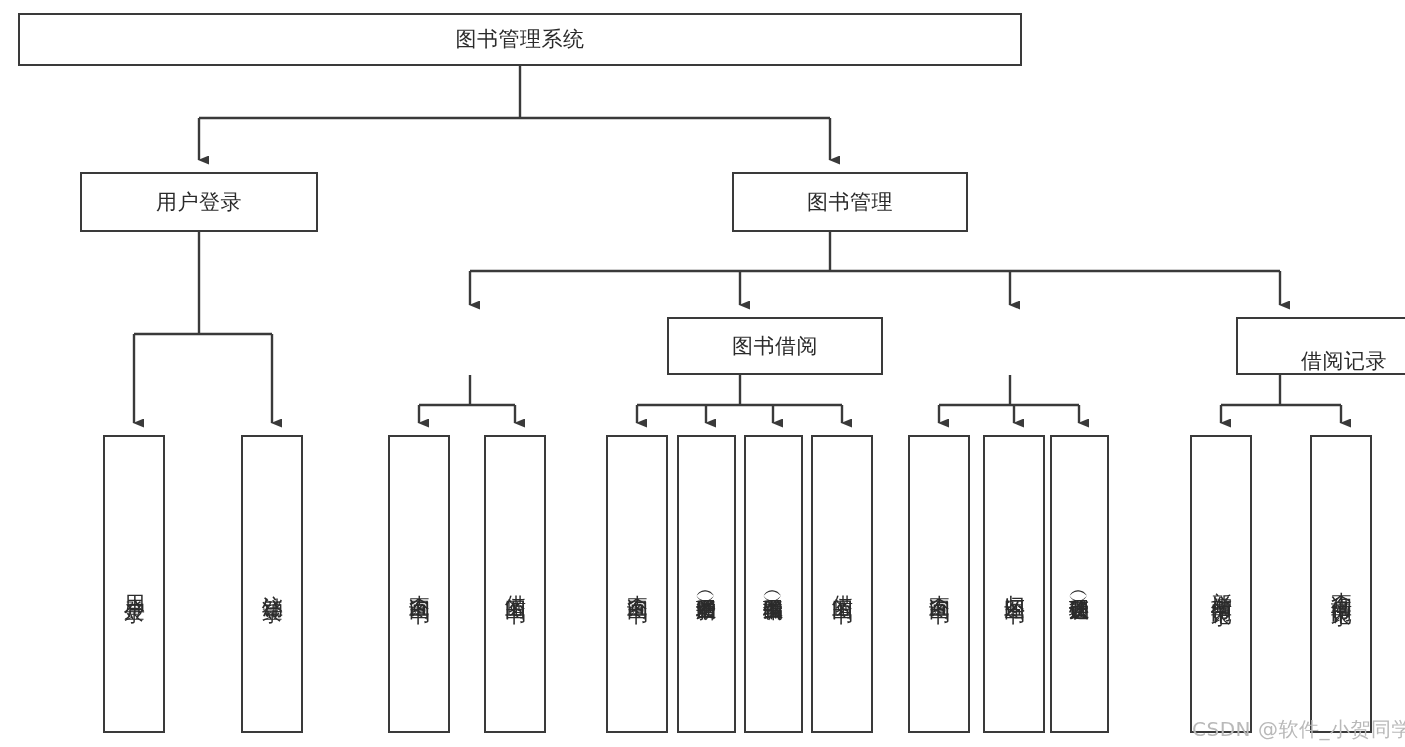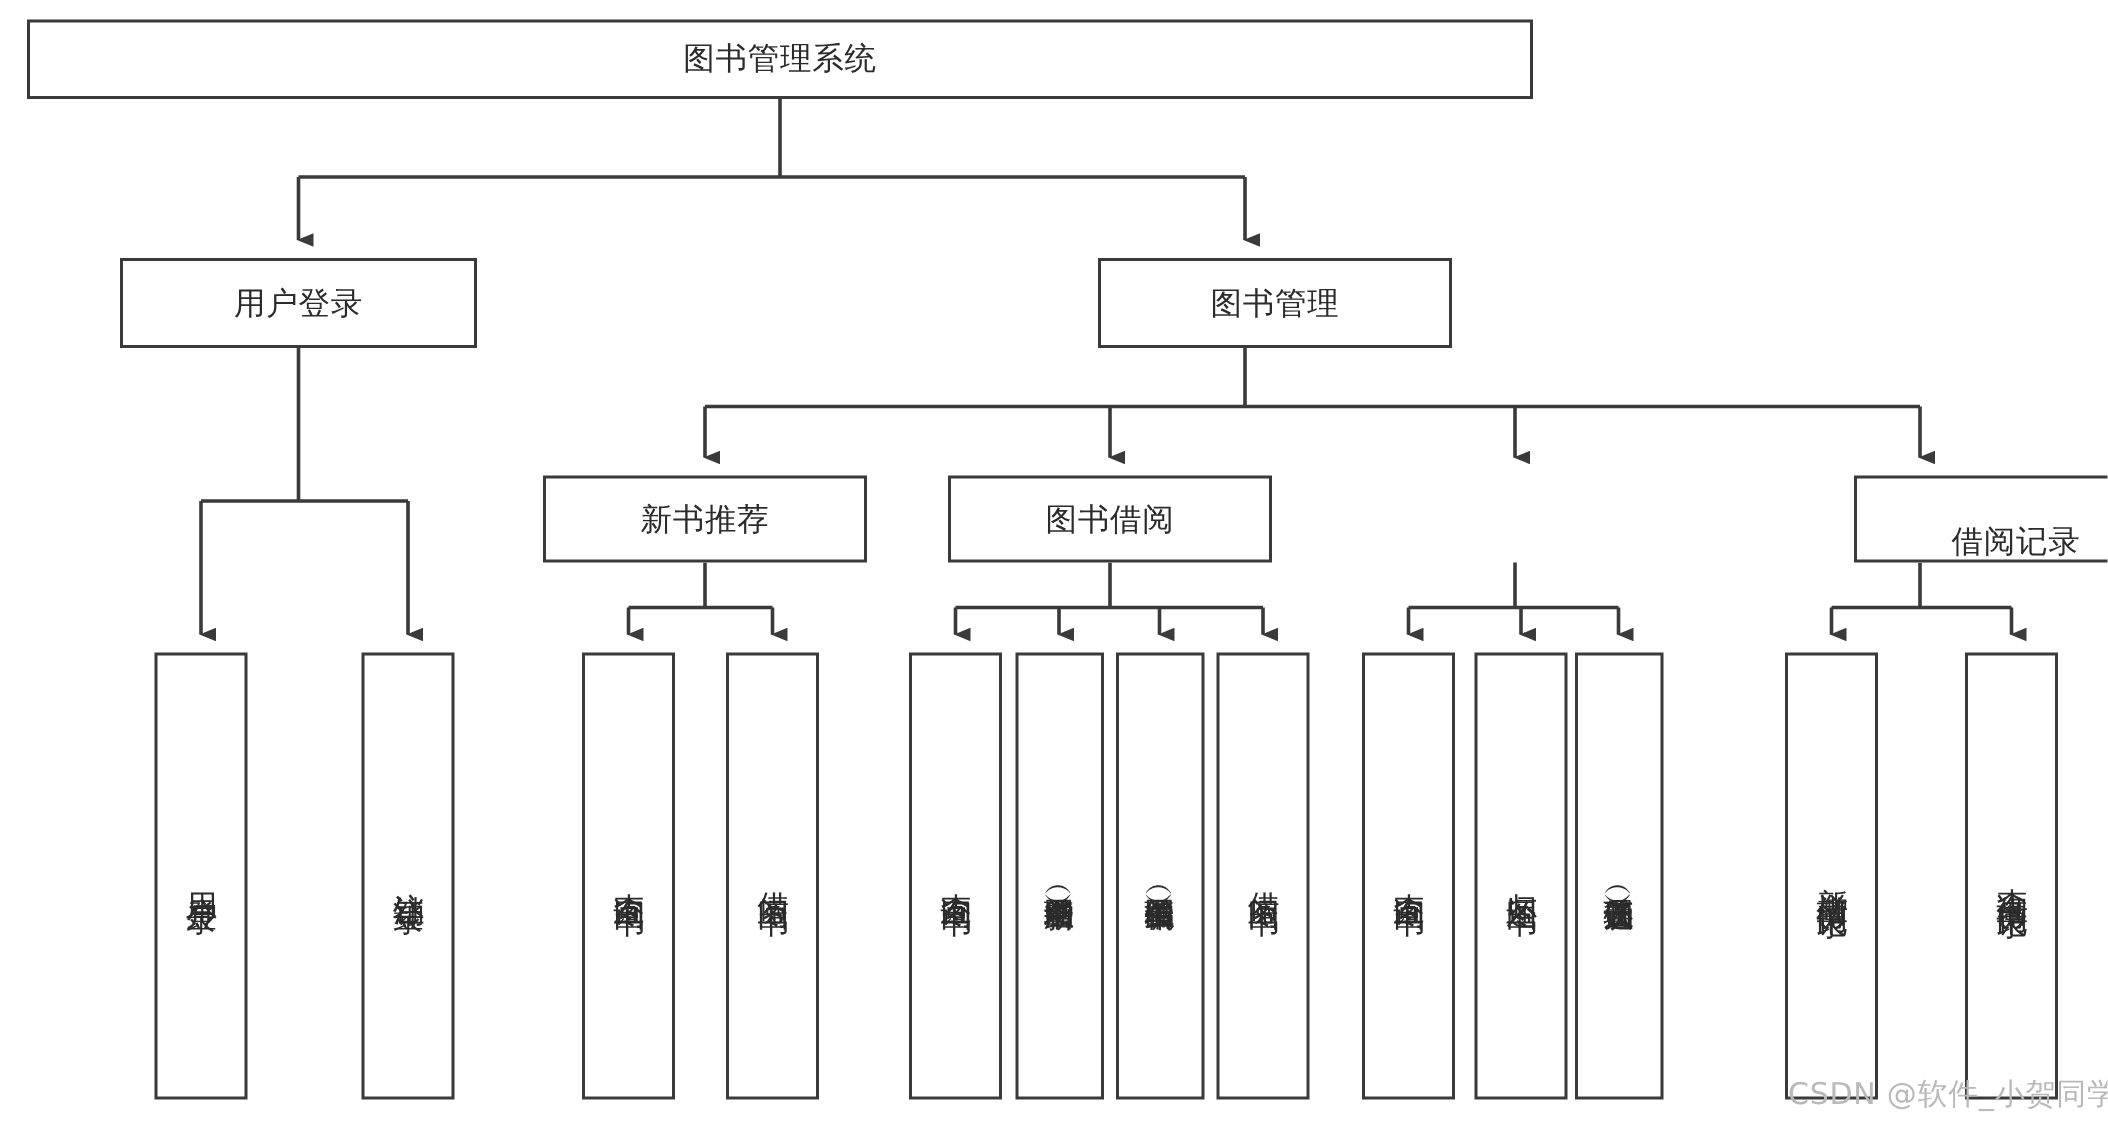--- a/index.html
+++ b/index.html
@@ -131,24 +131,21 @@
     <span class="node-label-h">图书管理系统</span>
   </div>
 
   <div class="node-box" style="left:80px; top:172px; width:238px; height:60px;">
     <span class="node-label-h">用户登录</span>
   </div>
   <div class="node-box" style="left:712px; top:172px; width:236px; height:60px;margin-left:20px;">
     <span class="node-label-h">图书管理</span>
   </div>
 
-  <div class="node-box" style="left:362px; top:317px; width:216px; height:58px;">
-    <span class="node-label-h">新书推荐</span>
-  </div>
-  <div class="node-box" style="left:632px; top:317px; width:216px; height:58px;">
+  <div class="node-box" style="left:667px; top:317px; width:216px; height:58px;">
     <span class="node-label-h">图书借阅</span>
   </div>
   <div class="node-box" style="left:1236px; top:317px; width:216px; height:58px;align-items:flex-end;">
     <span class="node-label-h">借阅记录</span>
   </div>
 
   <div class="node-box" style="left:103px; top:435px; width:62px; height:298px;">
     <span class="node-label-v">用户登录</span>
   </div>
   <div class="node-box" style="left:241px; top:435px; width:62px; height:298px;">

